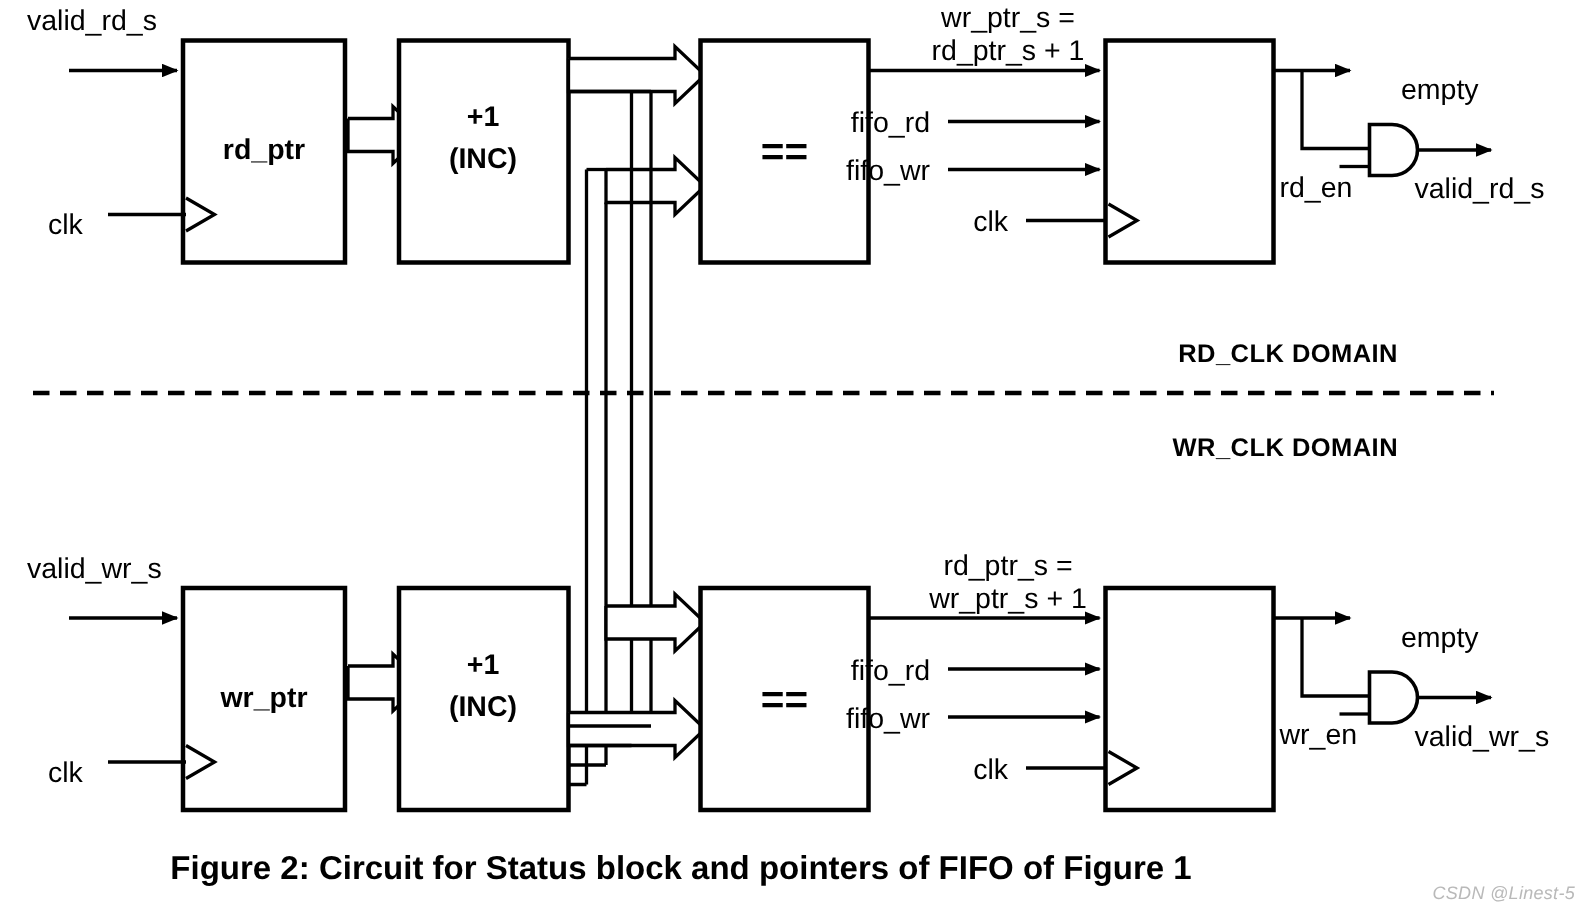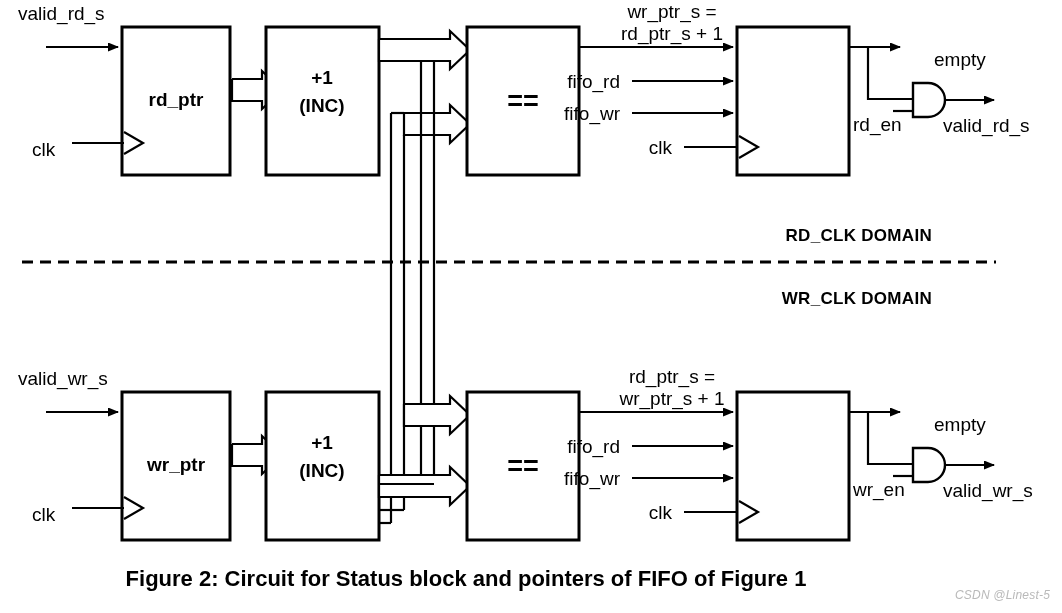--- a/index.html
+++ b/index.html
@@ -81,21 +81,21 @@
     font-size: 27px;
     font-weight: bold;
   }
   .domlbl {
     font-size: 17px;
     font-weight: bold;
     letter-spacing: 0.3px;
   }
   .caption {
     position: absolute;
-    left: 12px;
+    left: 0;
     top: 566px;
     width: 908px;
     text-align: center;
     font-size: 22px;
     font-weight: bold;
     color: #000000;
     font-family: "Liberation Sans", sans-serif;
     white-space: nowrap;
   }
   .watermark {

